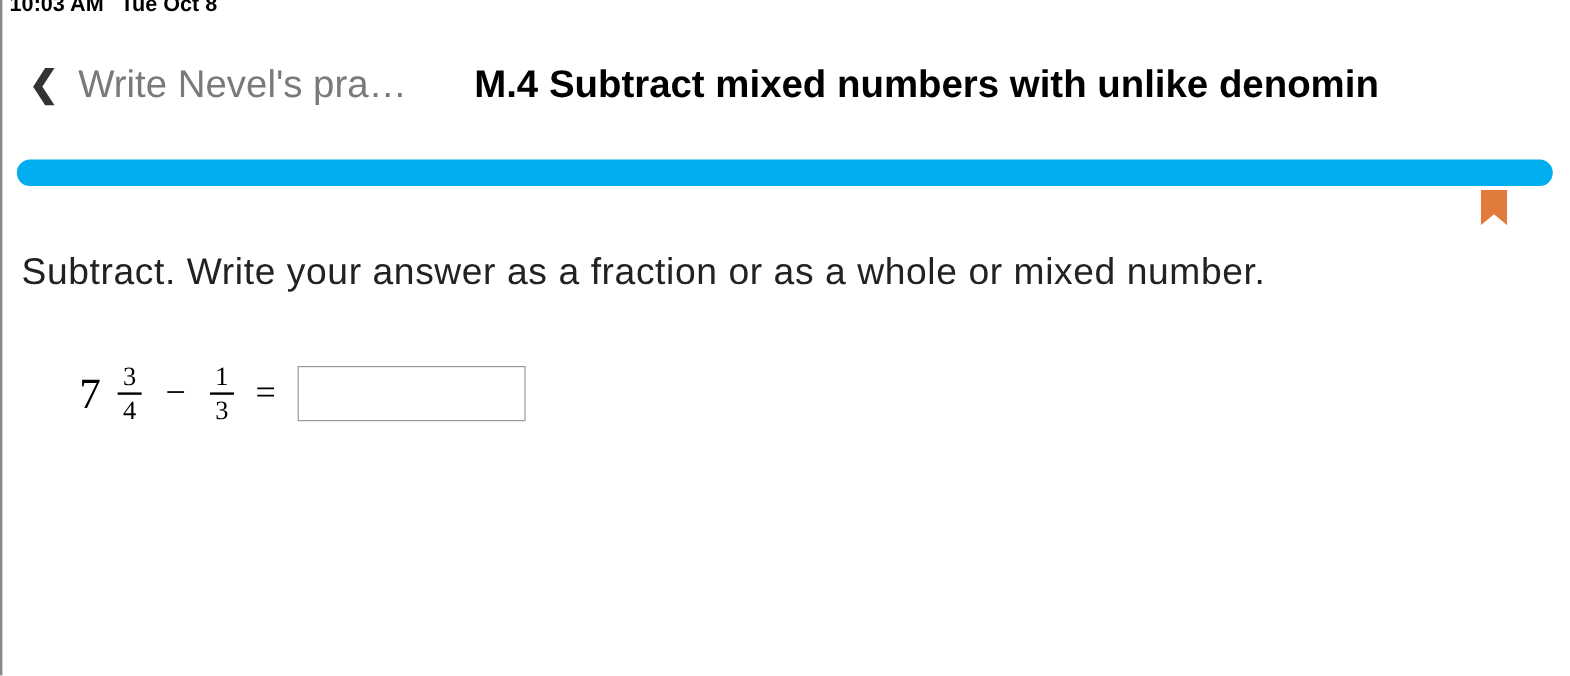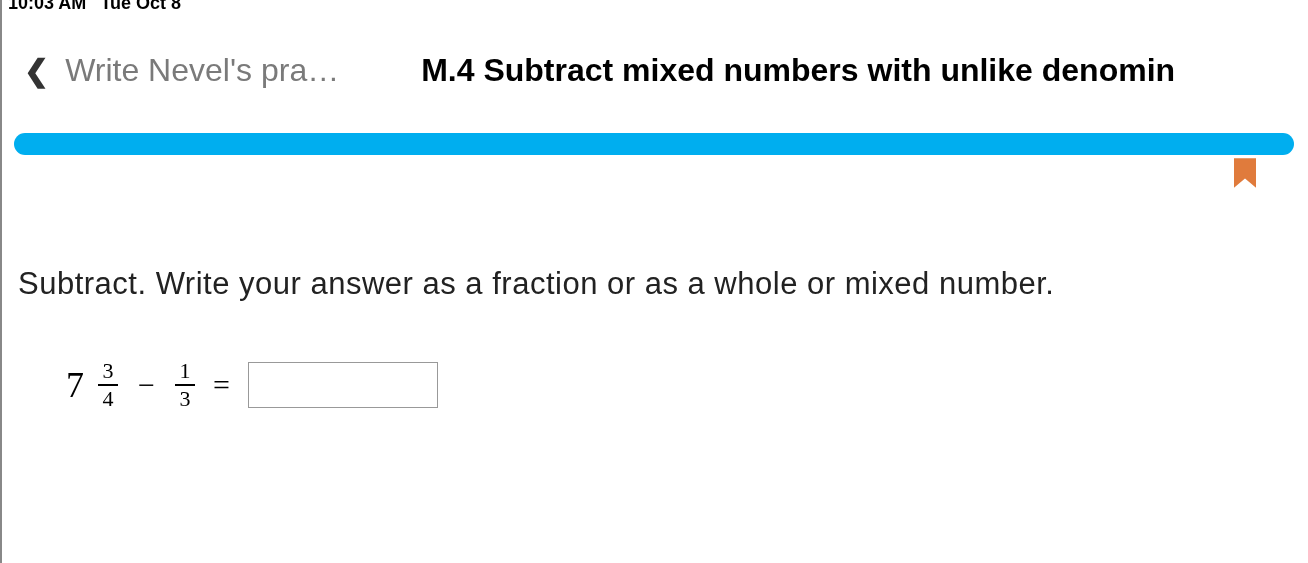--- a/index.html
+++ b/index.html
@@ -43,21 +43,21 @@
       font-size: 32px;
       color: #7a7a7a;
       font-weight: 400;
       margin-left: 4px;
       white-space: nowrap;
     }
     .skill-title {
       font-size: 32px;
       font-weight: 700;
       color: #000;
-      margin-left: 70px;
+      margin-left: 44px;
       white-space: nowrap;
     }
     .progress-container {
       padding: 24px 14px 0 14px;
       position: relative;
     }
     .progress-bar {
       height: 22px;
       background: #00aeef;
       border-radius: 12px;
@@ -70,21 +70,21 @@
       width: 22px;
       height: 32px;
       cursor: pointer;
     }
     .bookmark-icon svg {
       width: 100%;
       height: 100%;
       fill: #e07b3c;
     }
     .question-area {
-      padding: 111px 18px 0 18px;
+      padding: 54px 18px 0 18px;
     }
     .instruction {
       font-size: 31px;
       color: #222;
       letter-spacing: 0.5px;
       font-family: Verdana, Geneva, sans-serif;
     }
     .equation-row {
       display: flex;
       align-items: center;

